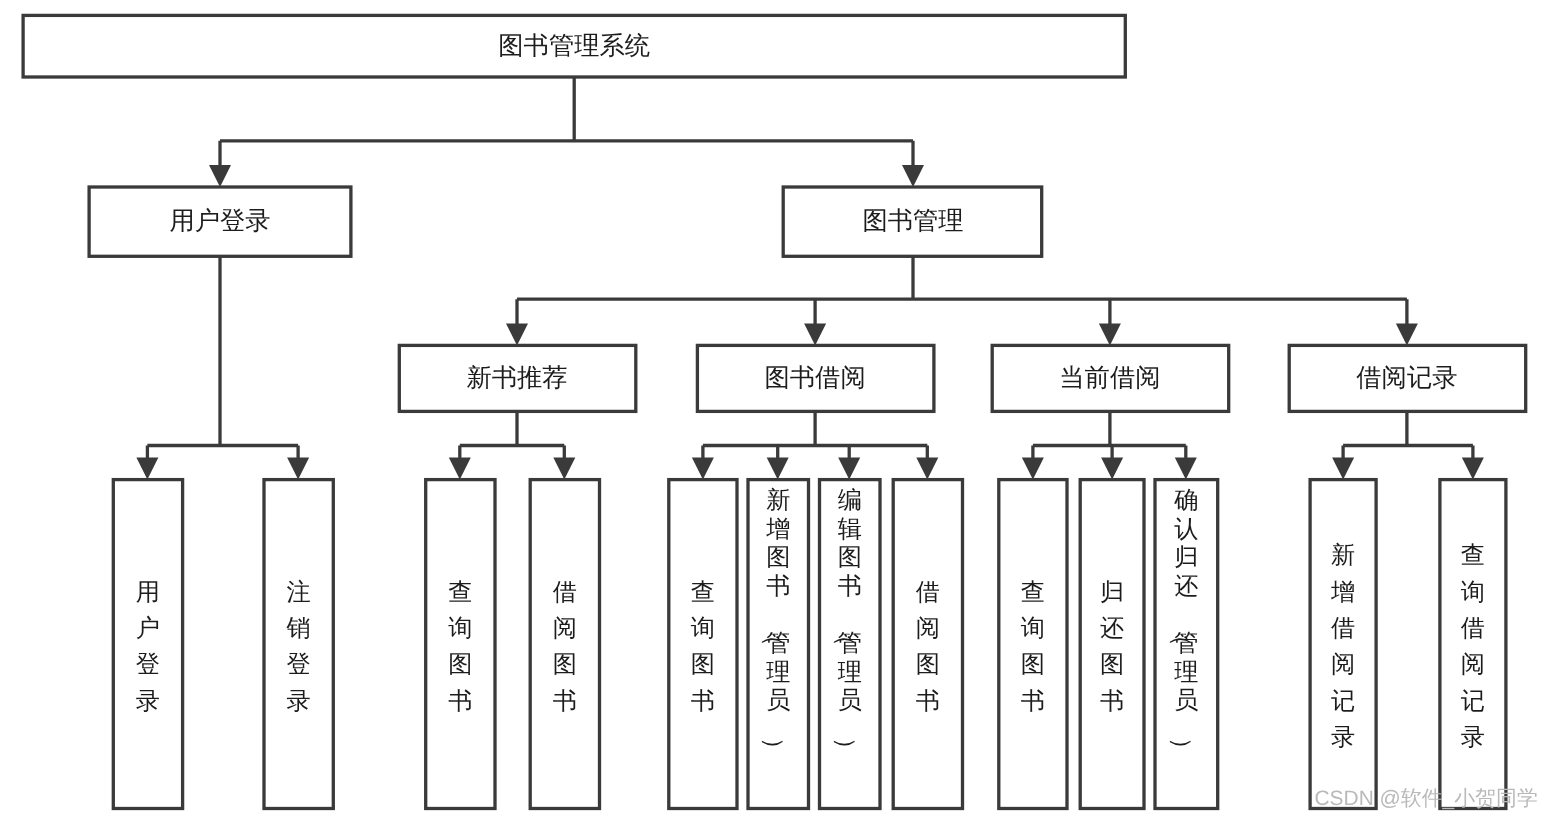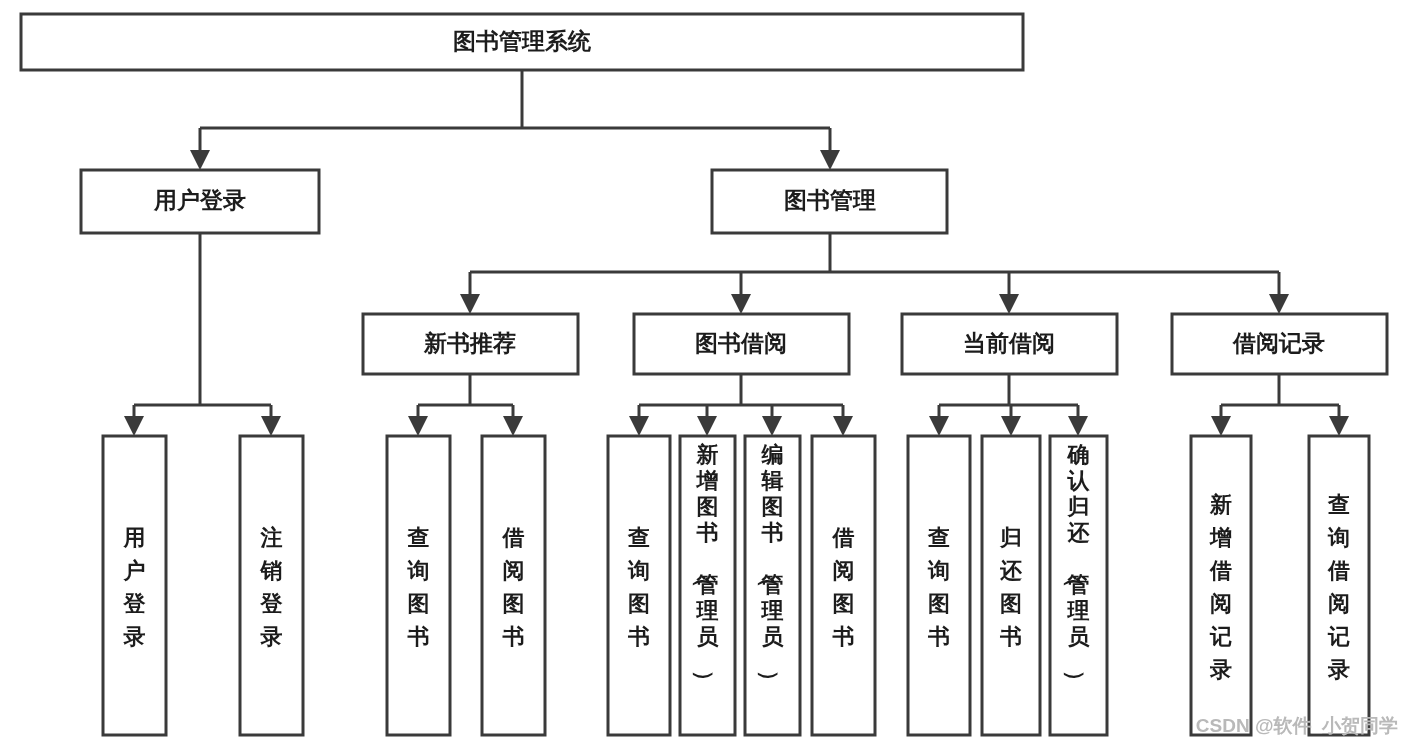--- a/index.html
+++ b/index.html
@@ -13,21 +13,20 @@
     font-family: "Liberation Sans", "DejaVu Sans", sans-serif;
     position: relative;
     overflow: hidden;
   }
   #diagram-root {
     position: absolute;
     left: 0;
     top: 0;
     width: 1271px;
     height: 747px;
-    font-weight: bold;
   }
   svg.tree-canvas {
     display: block;
     width: 1405px;
     height: 747px;
   }
   .node-box {
     fill: #ffffff;
     stroke: #3a3a3a;
     stroke-width: 3;

